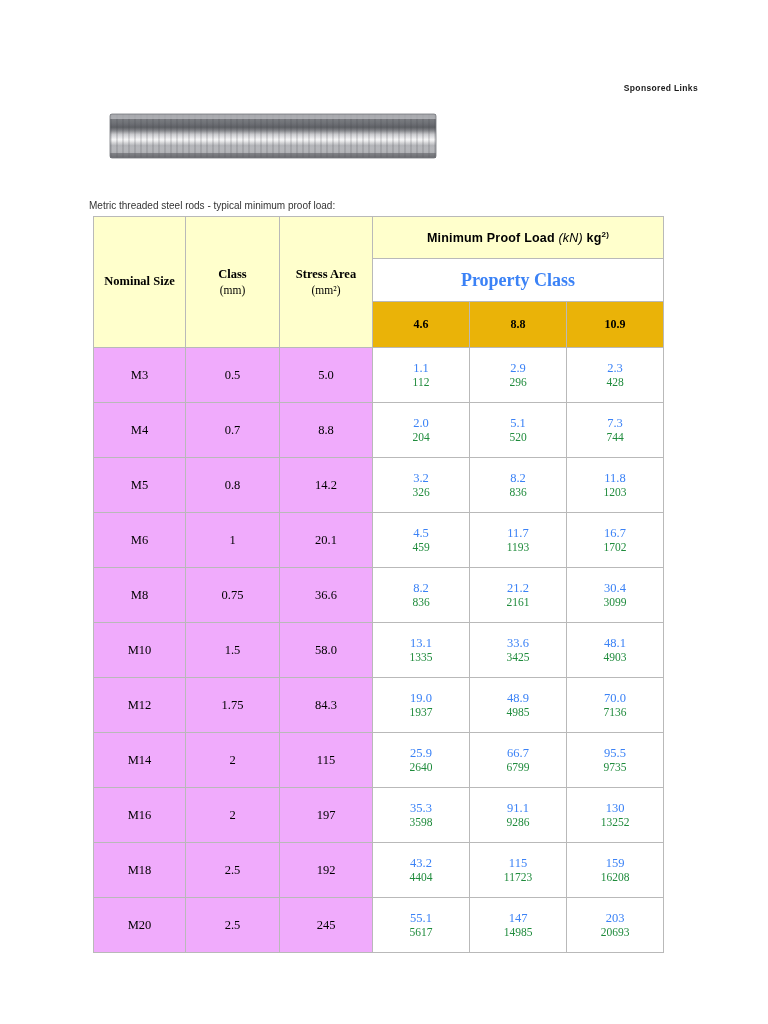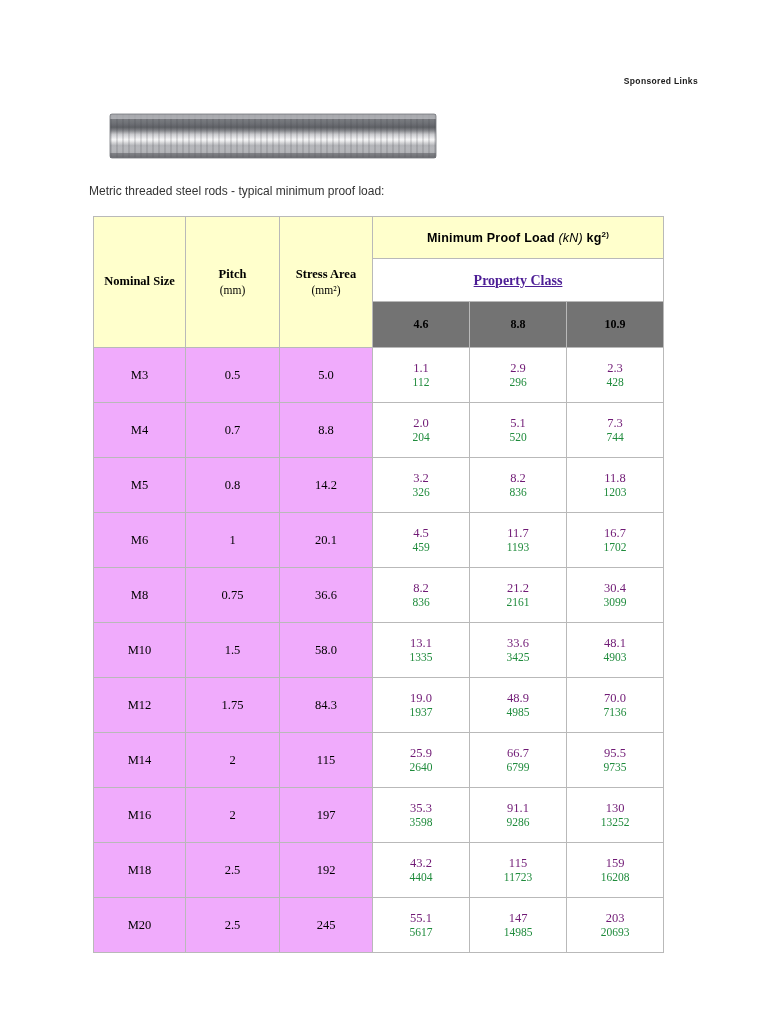--- a/index.html
+++ b/index.html
@@ -13,21 +13,21 @@
     height: 1024px;
     position: relative;
     font-family: "Liberation Sans", sans-serif;
     color: #000000;
     overflow: hidden;
   }
 
   
   .sponsored {
     position: absolute;
-    top: 76px;
+    top: 83px;
     right: 70px;
     font-family: "Liberation Sans", sans-serif;
     font-size: 8.5px;
     font-weight: 600;
     letter-spacing: 0.35px;
     color: #1a1a1a;
     white-space: nowrap;
   }
 
   
@@ -37,23 +37,23 @@
     top: 108px;
     width: 330px;
     height: 56px;
   }
   .rod-svg { display: block; width: 330px; height: 56px; }
 
   
   .caption {
     position: absolute;
     left: 89px;
-    top: 184px;
+    top: 200px;
     font-family: "Liberation Sans", sans-serif;
-    font-size: 12px;
+    font-size: 10px;
     color: #333333;
     white-space: nowrap;
   }
 
   
   .table-wrap {
     position: absolute;
     left: 93px;
     top: 216px;
     width: 571px;
@@ -108,29 +108,28 @@
     vertical-align: super;
   }
 
   th.link-head {
     background: #ffffff;
     height: 42px;
   }
   th.link-head a,
   th.link-head .pc-link {
     font-family: "Liberation Serif", serif;
-    font-size: 14px;
+    font-size: 18px;
     font-weight: bold;
-    color: #4c1d95;
-    text-decoration: underline;
+    color: #3b82f6;
     cursor: pointer;
   }
 
   th.class-head {
-    background: #737373;
+    background: #eab308;
     font-family: "Liberation Serif", serif;
     font-size: 12px;
     font-weight: bold;
     height: 45px;
   }
 
   td.body-cell {
     background: #f0abfc;
     height: 54px;
     font-family: "Liberation Serif", serif;
@@ -139,21 +138,21 @@
   }
   td.load-cell {
     background: #ffffff;
     height: 54px;
     line-height: 1.18;
     font-family: "Liberation Serif", serif;
   }
   td.load-cell .kn-val {
     display: block;
     font-size: 12.5px;
-    color: #701a75;
+    color: #3b82f6;
   }
   td.load-cell .kg-val {
     display: block;
     font-size: 11.5px;
     color: #1f8b3c;
   }
 </style>
 </head>
 <body>
 
@@ -202,21 +201,21 @@
       <col class="c-cls">
         <col class="c-cls">
         <col class="c-cls">
     </colgroup>
     <thead>
       <tr>
         <th class="side-head" rowspan="3">
           <span>Nominal Size</span>
         </th>
         <th class="side-head" rowspan="3">
-          <span>Pitch</span>
+          <span>Class</span>
           <span class="unit">(mm)</span>
         </th>
         <th class="side-head" rowspan="3">
           <span>Stress Area</span>
           <span class="unit">(mm²)</span>
         </th>
         <th class="span-head" colspan="3">
           <span>Minimum Proof Load</span>
           <span class="kn">(kN)</span>
           <span>kg</span><sup>2)</sup>

